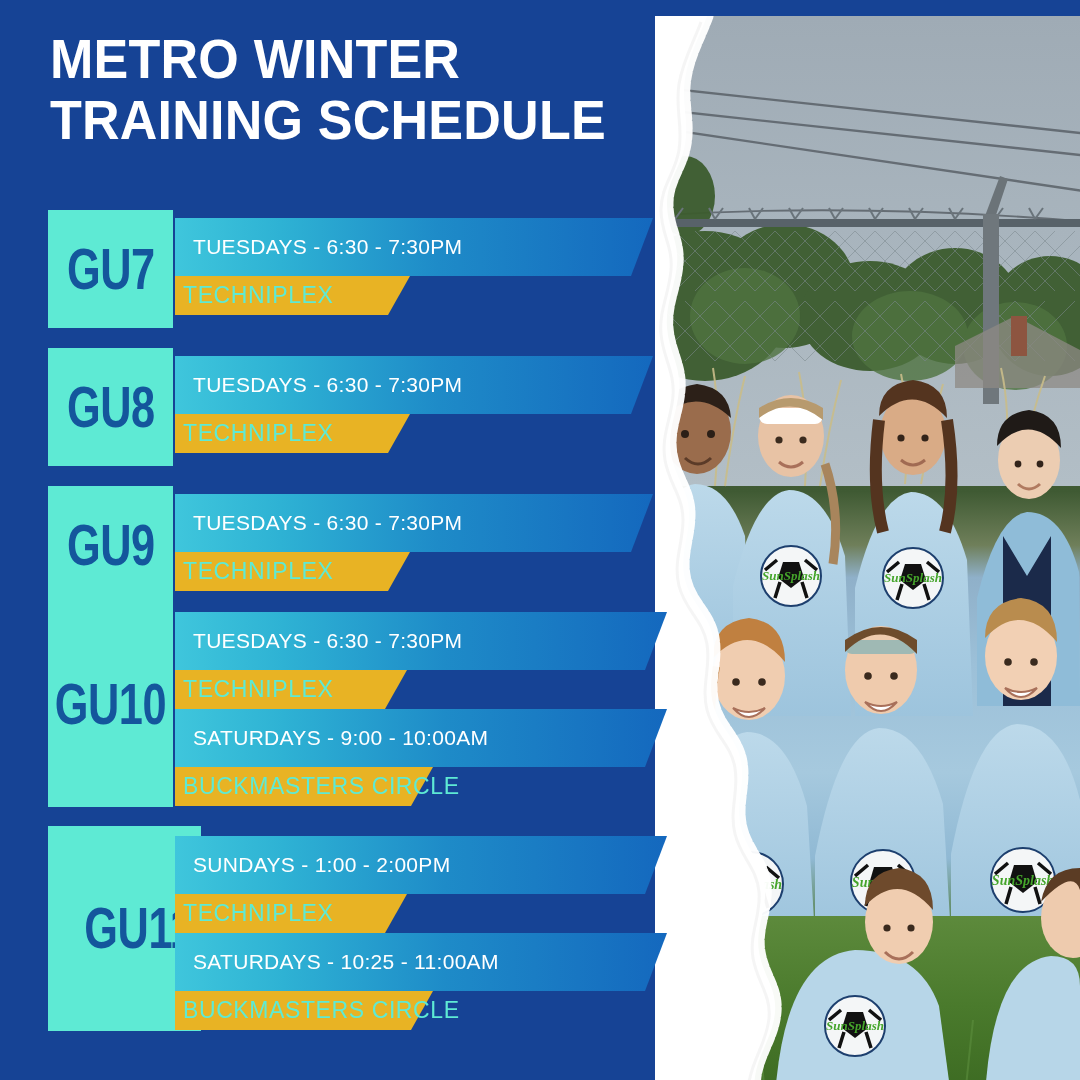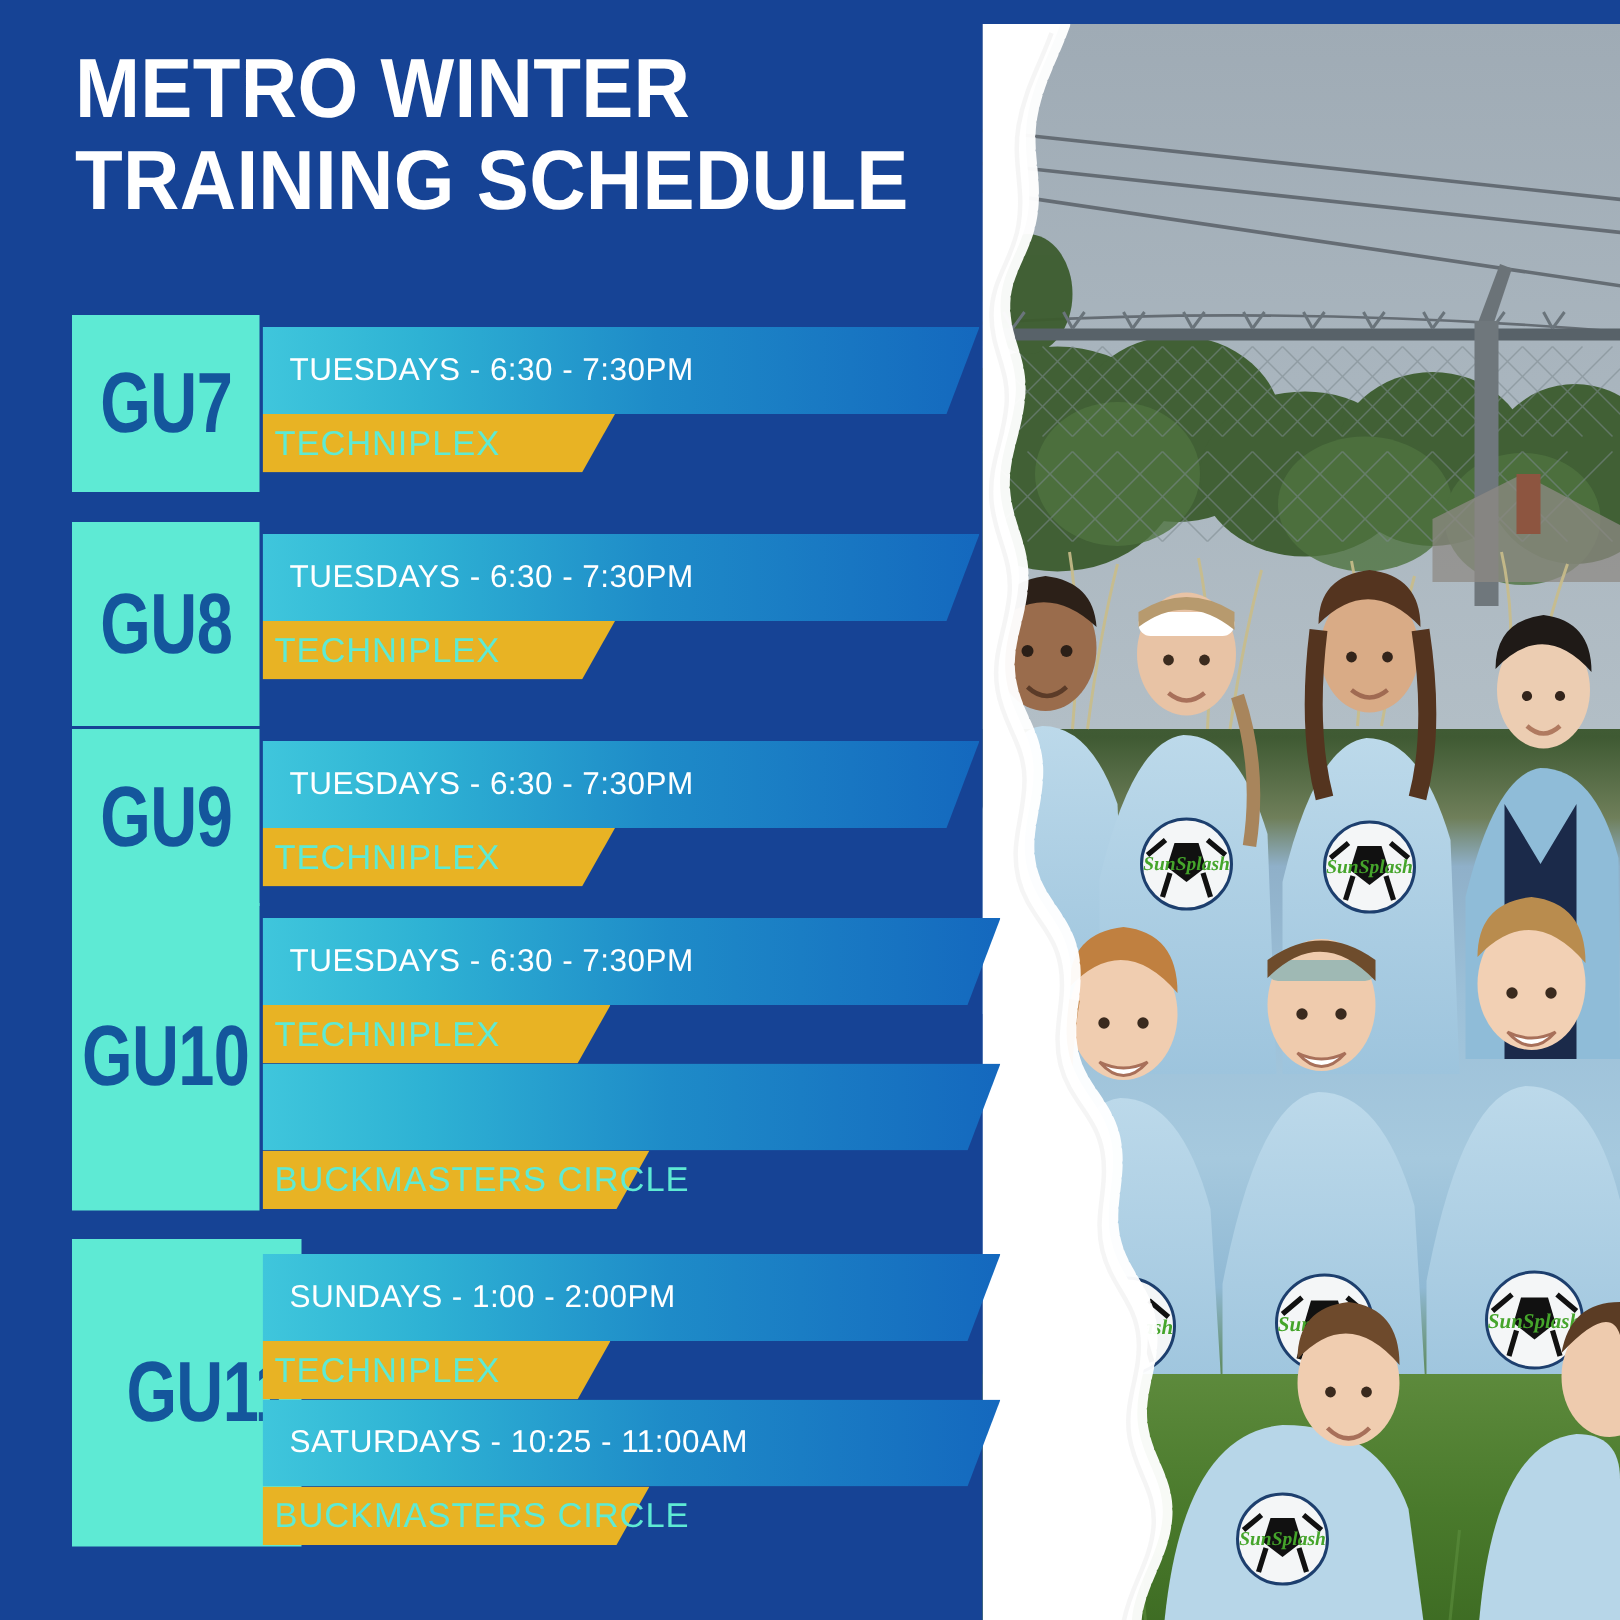--- a/index.html
+++ b/index.html
@@ -394,21 +394,21 @@
           </div>
           <div class="locbar" style="width:235px;">
             <div class="fill" style="width:235px;"></div>
             <b>TECHNIPLEX</b>
           </div>
         </div>
       </div>
     </div>
 
     <div class="row" style="top:348px;height:118px;width:620px;">
-      <div class="agebox" style="height:136px;">
+      <div class="agebox" style="height:118px;">
         <span>GU8</span>
       </div>
       <div class="entries" style="top:8px;">
         <div class="entry">
           <div class="timebar" style="width:478px;">
             <div class="fill"></div>
             <b>TUESDAYS - 6:30 - 7:30PM</b>
           </div>
           <div class="locbar" style="width:235px;">
             <div class="fill" style="width:235px;"></div>
@@ -447,20 +447,21 @@
             <b>TUESDAYS - 6:30 - 7:30PM</b>
           </div>
           <div class="locbar" style="width:232px;">
             <div class="fill" style="width:232px;"></div>
             <b>TECHNIPLEX</b>
           </div>
         </div>
         <div class="entry">
           <div class="timebar" style="width:492px;">
             <div class="fill"></div>
+            <b>SATURDAYS - 9:00 - 10:00AM</b>
           </div>
           <div class="locbar" style="width:258px;">
             <div class="fill" style="width:258px;"></div>
             <b>BUCKMASTERS CIRCLE</b>
           </div>
         </div>
       </div>
     </div>
 
     <div class="row" style="top:826px;height:205px;width:640px;">

